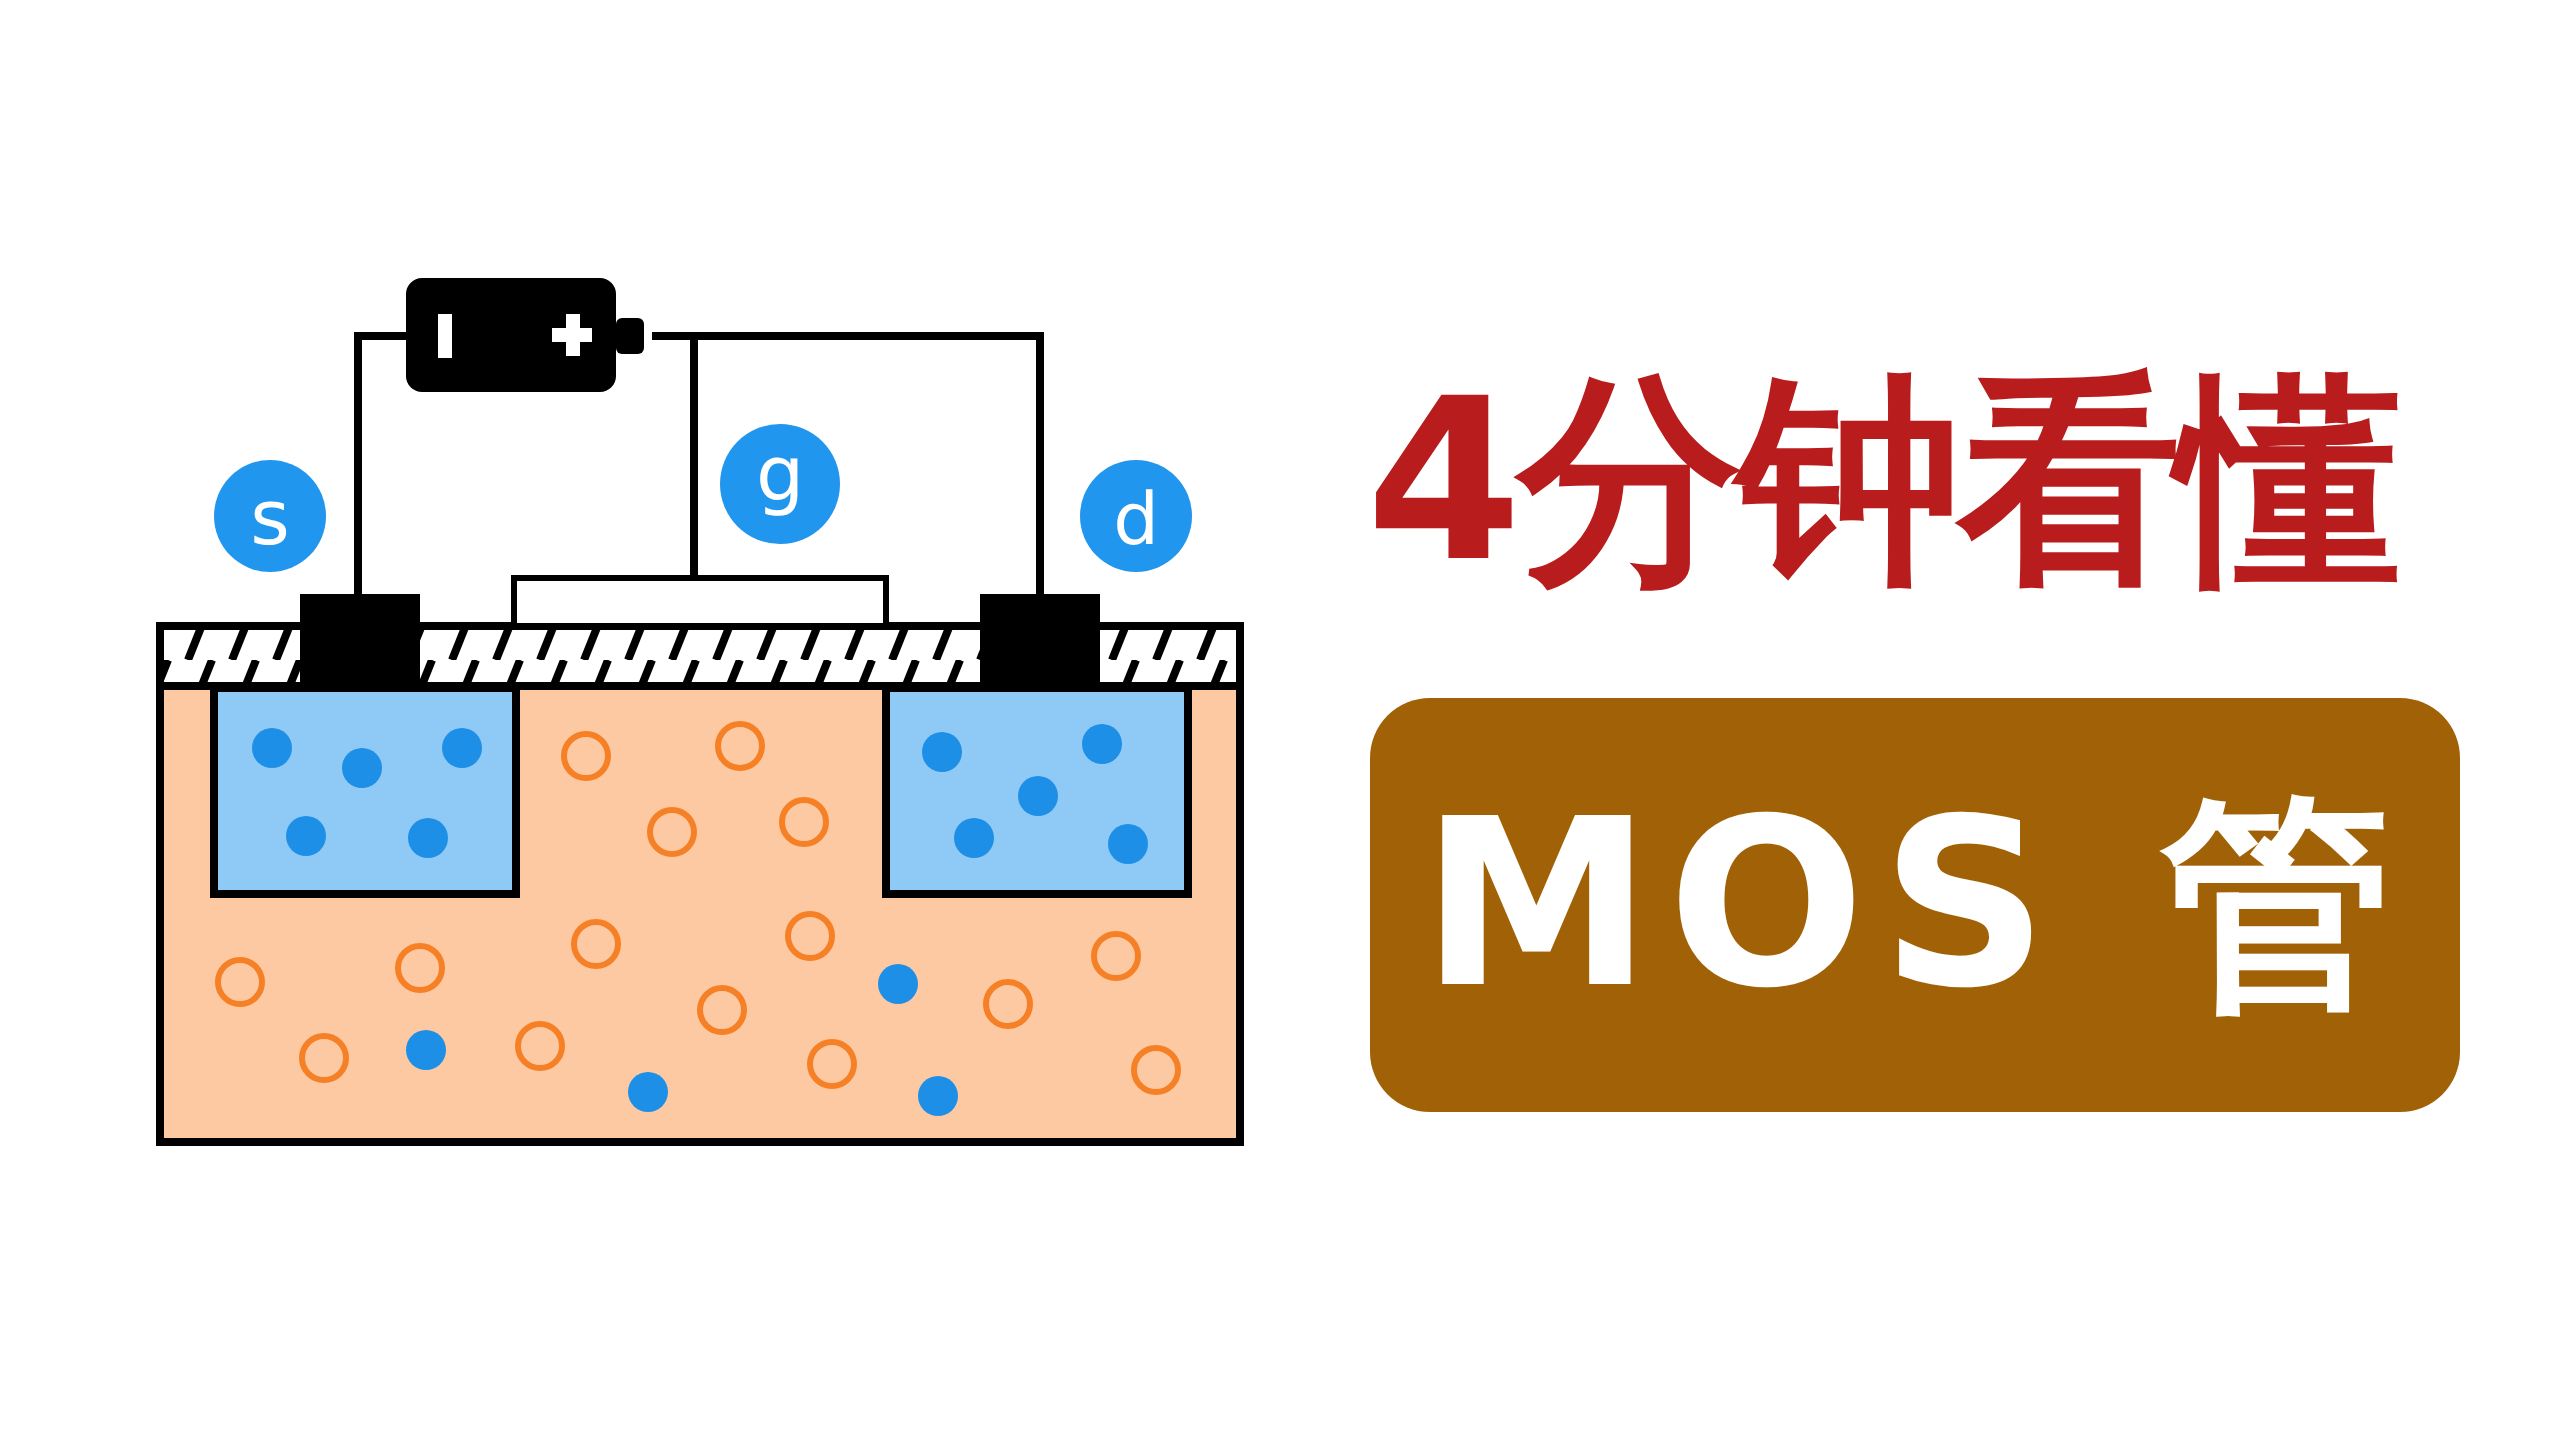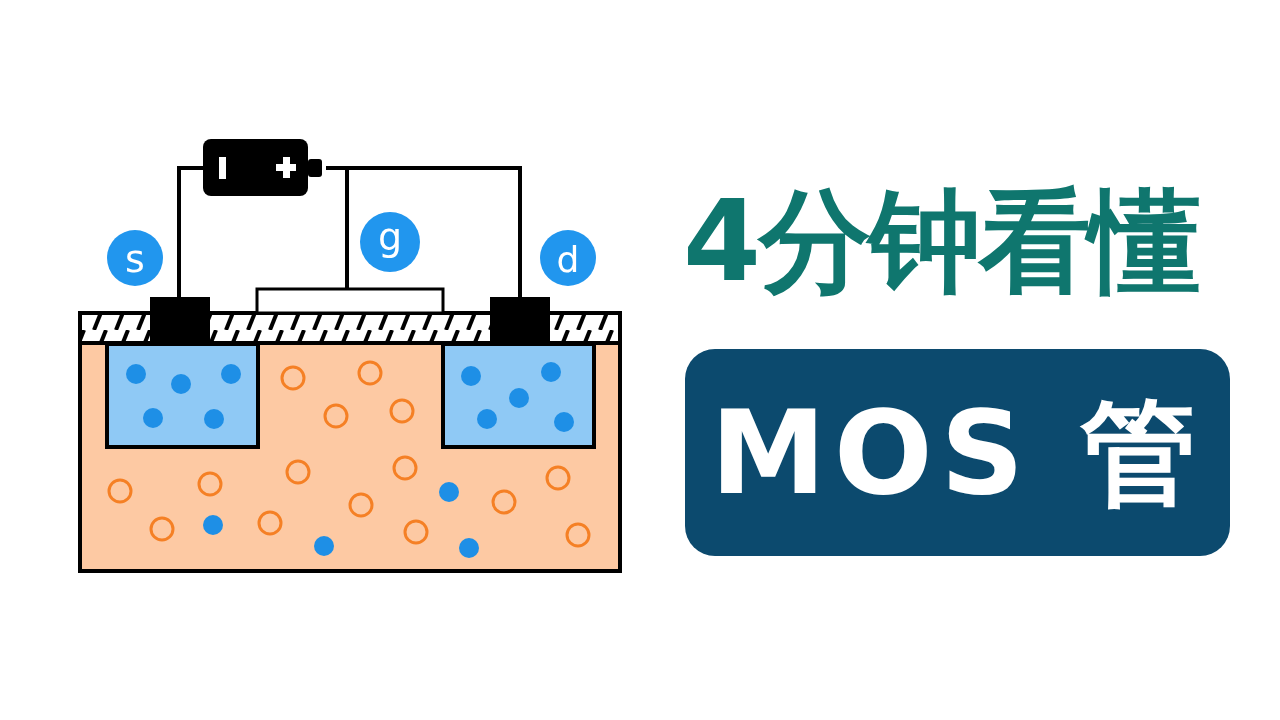--- a/index.html
+++ b/index.html
@@ -1,23 +1,23 @@
 <!DOCTYPE html>
 <html><head>
   <meta charset="utf-8">
   <style>
     html, body { margin: 0; padding: 0; background: #ffffff; }
     body { width: 1280px; height: 720px; position: relative; overflow: hidden;
            font-family: "DejaVu Sans", sans-serif; }
     #diagram { position: absolute; left: 0; top: 0; width: 660px; height: 720px; }
     .headline { position: absolute; left: 683px; top: 176px; width: 560px; height: 130px;
-                color: #0f766e; font-size: 112px; font-weight: bold; line-height: 130px;
+                color: #b91c1c; font-size: 112px; font-weight: bold; line-height: 130px;
                 letter-spacing: -2px; white-space: nowrap; }
     .badge { position: absolute; left: 685px; top: 349px; width: 545px; height: 207px;
-             background: #0c4a6e; border-radius: 30px; }
+             background: #a16207; border-radius: 30px; }
     .badge-text { position: absolute; left: 0; top: 0; width: 545px; height: 207px;
                   color: #ffffff; font-size: 116px; font-weight: bold; line-height: 207px;
                   text-align: center; letter-spacing: 8px; white-space: nowrap; }
     .label-circle text { font-family: "DejaVu Sans", sans-serif; }
   </style>
 </head>
 <body>
 
 <svg id="diagram" viewBox="0 0 660 720" xmlns="http://www.w3.org/2000/svg">
 

